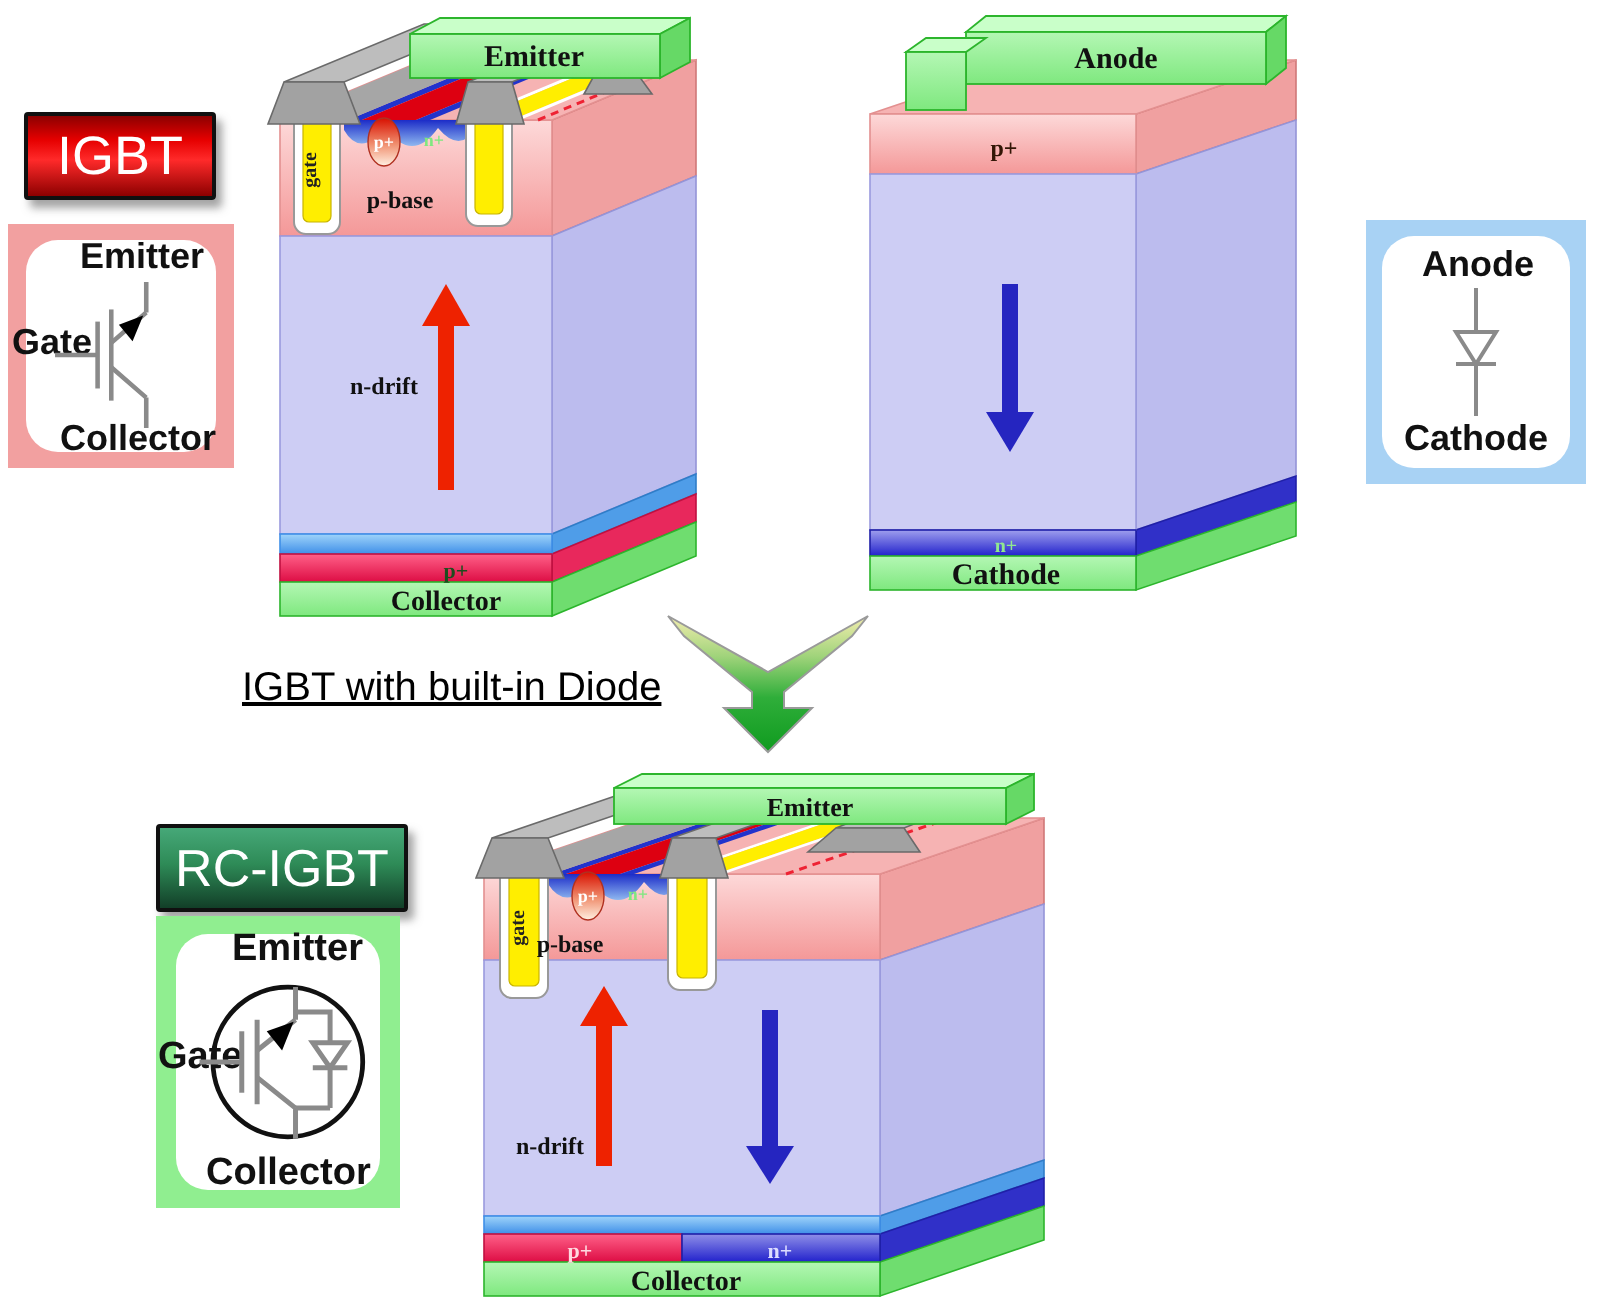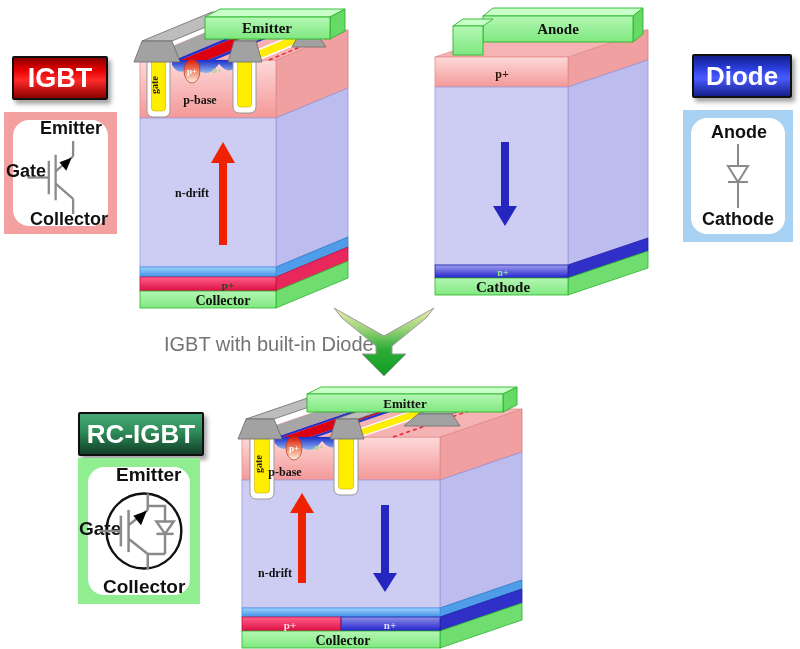--- a/index.html
+++ b/index.html
@@ -1,28 +1,28 @@
 <!DOCTYPE html>
 <html><head>
 <meta charset="utf-8">
 <style>
   html,body{margin:0;padding:0;background:#fff;}
   #stage{position:relative;width:800px;height:649px;background:#ffffff;overflow:hidden;
          font-family:"Liberation Sans",sans-serif;}
   .abs{position:absolute;}
   .badge{position:absolute;border:2px solid #101010;border-radius:2px;color:#fff;
          display:flex;align-items:center;justify-content:center;
-         box-shadow:3px 4px 4px rgba(90,90,90,.55);font-weight:bold;text-align:right;}
+         box-shadow:3px 4px 4px rgba(90,90,90,.55);font-weight:normal;text-align:right;}
   .badge-igbt{background:linear-gradient(180deg,#8c0000 0%,#e60000 30%,#ff2a2a 55%,#8c0000 100%);}
   .badge-diode{background:linear-gradient(180deg,#141e8c 0%,#2a3cd8 30%,#4a5cff 55%,#141e8c 100%);}
   .badge-rc{background:linear-gradient(180deg,#46a878 0%,#2e8b57 45%,#123f28 100%);}
   .symbox{position:absolute;}
   .symbox .inner{position:absolute;background:#fff;border-radius:16px;}
   .symlbl{position:absolute;color:#111;font-weight:600;white-space:nowrap;}
-  .heading{position:absolute;color:#737373;white-space:nowrap;margin-left:43px;}
+  .heading{position:absolute;color:#000000;text-decoration:underline;white-space:nowrap;}
   svg text.lbl{font-family:"Liberation Serif",serif;font-weight:bold;fill:#111;}
   svg text.gatetxt{font-family:"Liberation Serif",serif;font-weight:bold;fill:#222;}
 </style>
 </head>
 <body>
 
 <div id="stage">
 
   <div class="badge badge-igbt" style="left:12px;top:56px;width:92px;height:40px;font-size:27px;">
     <span>IGBT</span>
@@ -186,23 +186,20 @@
       <rect x="86" y="140" width="8" height="66"></rect>
       <polygon points="90,224 78,204 102,204"></polygon>
     </g>
 
     <text class="lbl" x="143" y="32" font-size="15" text-anchor="middle">Anode</text>
     <text class="lbl" x="87" y="76" font-size="12" text-anchor="middle" style="fill:#331606">p+</text>
     <text class="lbl" x="88" y="274" font-size="10" text-anchor="middle" style="fill:#90e890">n+</text>
     <text class="lbl" x="88" y="290" font-size="15" text-anchor="middle">Cathode</text>
   </svg>
 
-  <div class="badge badge-diode" style="left:692px;top:54px;width:96px;height:40px;font-size:26px;">
-    <span>Diode</span>
-  </div>
 
   <div class="symbox" style="left:683px;top:110px;width:110px;height:132px;background:#a8d2f4;">
     <div class="inner" style="left:8px;top:8px;right:8px;bottom:8px;"></div>
     <div class="symlbl" style="left:28px;top:12px;font-size:18px;">Anode</div>
     <div class="symlbl" style="left:19px;top:99px;font-size:18px;">Cathode</div>
     <svg class="abs" style="left:30px;top:34px;" width="50" height="64" viewBox="0 0 100 128">
       <g stroke="#8a8a8a" stroke-width="4" fill="none">
         <path d="M50,0 V44"></path>
         <polygon points="30,44 70,44 50,76"></polygon>
         <path d="M30,76 H70"></path>

